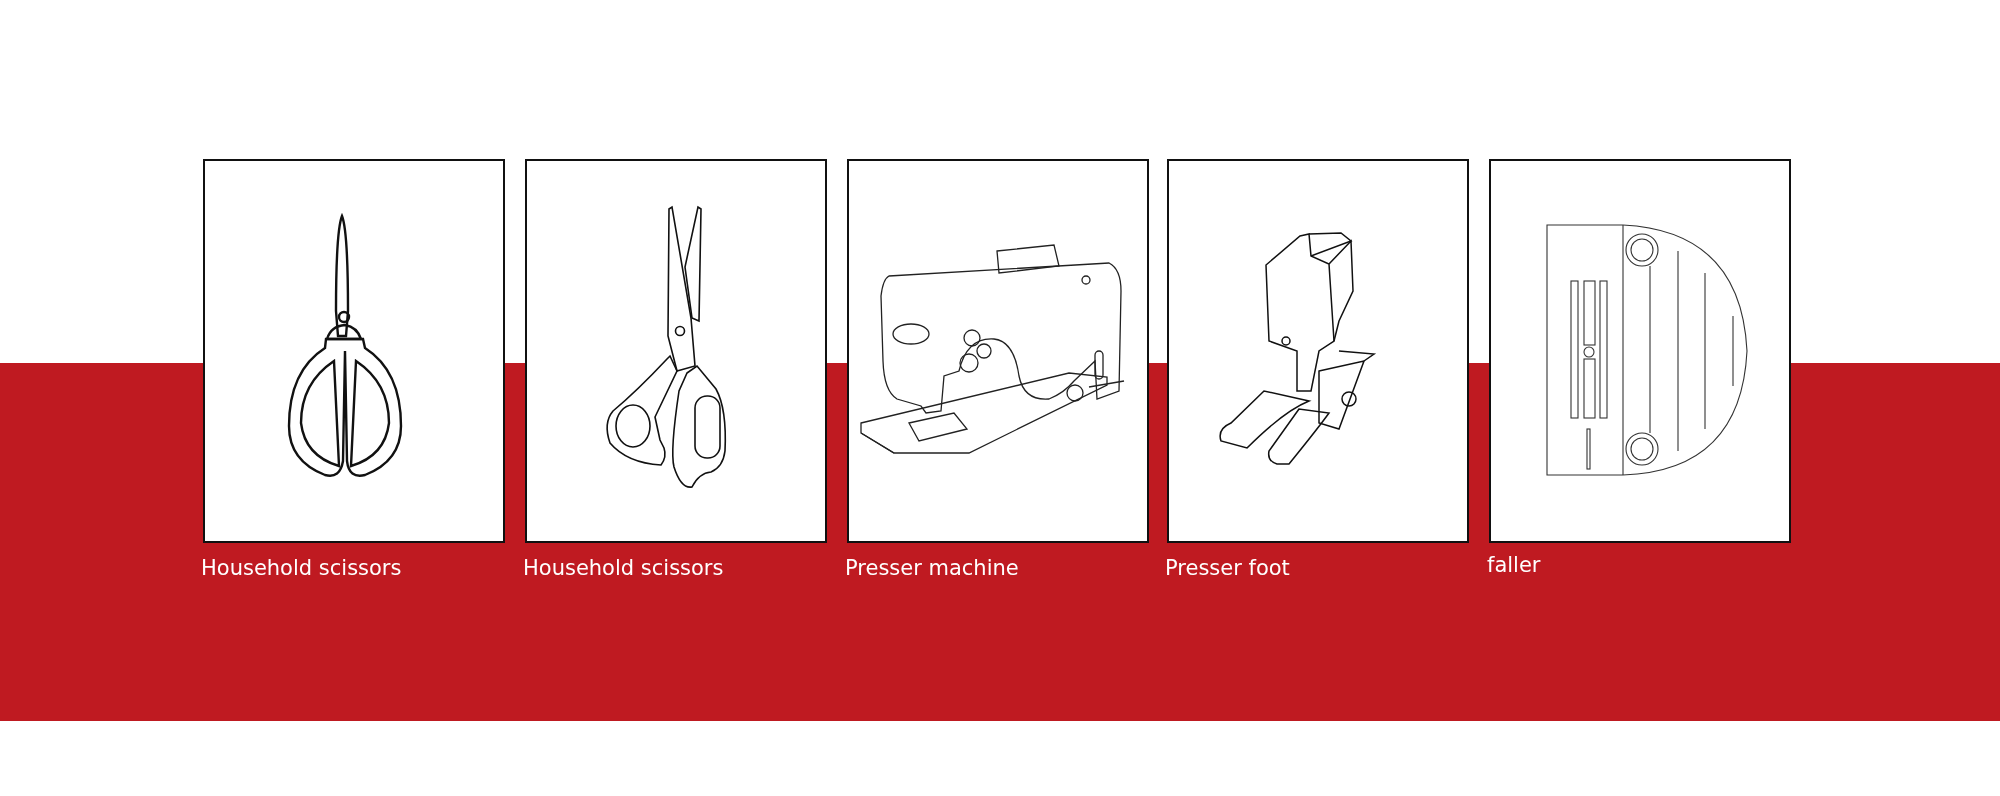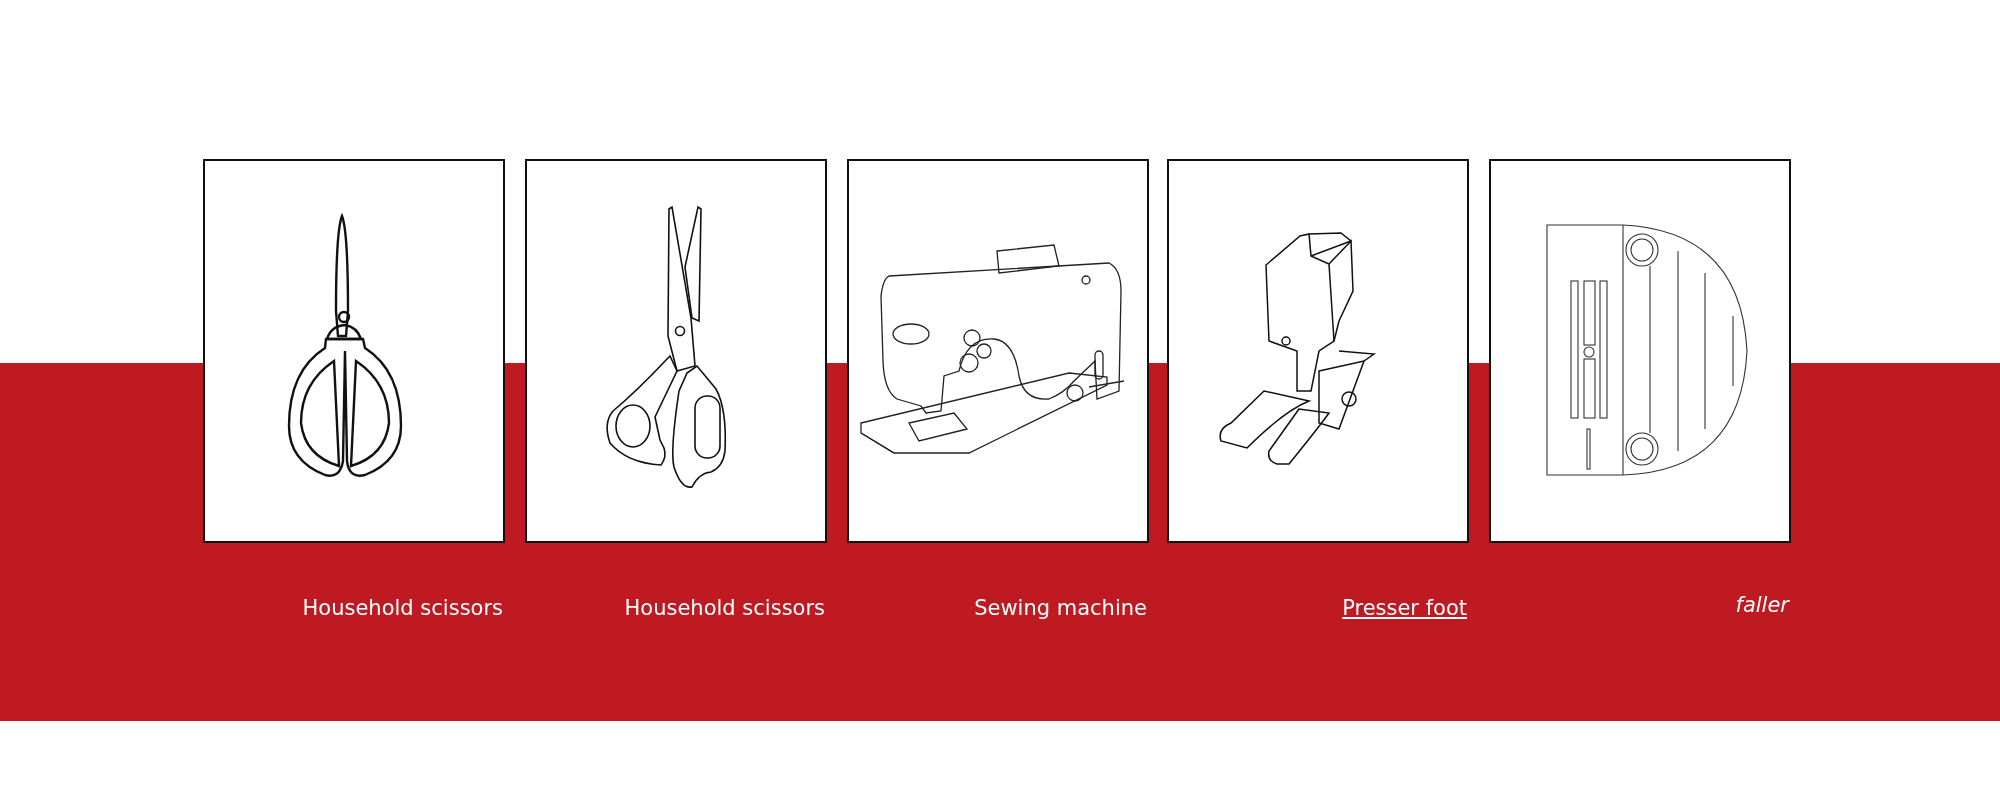--- a/index.html
+++ b/index.html
@@ -1,21 +1,21 @@
 <!DOCTYPE html>
 <html><head>
 <meta charset="utf-8">
 <style>
   html, body { margin:0; padding:0; }
   body { width:2000px; height:796px; position:relative; background:#ffffff; overflow:hidden; font-family:"Liberation Sans", sans-serif; }
   .band { position:absolute; left:0; top:363px; width:2000px; height:358px; background:#bf1a21; }
   .card { position:absolute; top:159px; width:298px; height:380px; background:#fff; border:2px solid #111; box-sizing:content-box; }
   .card svg { position:absolute; left:0; top:0; width:298px; height:380px; }
-  .label { position:absolute; top:556px; width:302px; text-align:right; color:#fff; font-size:21px; font-family:"DejaVu Sans", sans-serif;margin-top:40px; }
-  .label.l5 { top:553px;font-style:italic; }
+  .label { position:absolute; top:556px; width:302px; text-align:left; color:#fff; font-size:21px; font-family:"DejaVu Sans", sans-serif; }
+  .label.l5 { top:553px; }
 </style>
 </head>
 <body>
 
 <div class="band"></div>
 
 <div class="card" style="left:203px;">
   <svg viewBox="0 0 298 380" fill="none" stroke="#111" stroke-width="2.4">
     <path d="M137 55 Q131 70 131 150 L133 175 L141 175 L143 150 Q143 70 137 55 Z"></path>
     <circle cx="139" cy="156" r="5"></circle>
@@ -50,36 +50,36 @@
     <ellipse cx="62" cy="173" rx="18" ry="10"></ellipse>
     <circle cx="123" cy="177" r="8"></circle>
       <circle cx="135" cy="190" r="7"></circle>
       <circle cx="120" cy="202" r="9"></circle>
     <circle cx="226" cy="232" r="8"></circle>
     <rect x="246" y="190" width="8" height="28" rx="4"></rect>
     <path d="M240 226 L275 220"></path>
     <circle cx="237" cy="119" r="4"></circle>
   </svg>
 </div>
-<div class="label" style="left:845px;">Sewing machine</div>
+<div class="label" style="left:845px;">Presser machine</div>
 
 <div class="card" style="left:1167px;">
   <svg viewBox="0 0 298 380" fill="none" stroke="#111" stroke-width="1.5">
     <path d="M131 75 L140 73 L142 95 L160 103 L165 180 L150 190 L142 230 L128 230 L128 190 L100 180 L97 104 Z"></path>
     <path d="M142 95 L182 80 L172 72 L140 73"></path>
     <path d="M160 103 L182 80 L184 130 L170 160 L165 180"></path>
     <circle cx="117" cy="180" r="4"></circle>
     <path d="M95 230 L62 262 Q48 268 52 280 L78 287 Q115 250 140 240 Z"></path>
     <path d="M130 248 L100 290 Q98 300 108 303 L120 303 Q150 266 160 252 Z"></path>
     <path d="M150 210 L195 200 L170 268 L150 262 Z"></path>
     <circle cx="180" cy="238" r="7"></circle>
     <path d="M170 190 L205 193 L195 200"></path>
   </svg>
 </div>
-<div class="label" style="left:1165px;text-decoration:underline;">Presser foot</div>
+<div class="label" style="left:1165px;">Presser foot</div>
 
 <div class="card" style="left:1489px;">
   <svg viewBox="0 0 298 380" fill="none" stroke="#333" stroke-width="1.1">
     <path d="M56 64 L132 64 Q250 70 256 190 Q250 310 132 314 L56 314 Z"></path>
     <path d="M132 64 L132 314"></path>
     <circle cx="151" cy="89" r="16"></circle>
       <circle cx="151" cy="89" r="11"></circle>
     <circle cx="151" cy="288" r="16"></circle>
       <circle cx="151" cy="288" r="11"></circle>
     <path d="M159 105 L159 272"></path>

